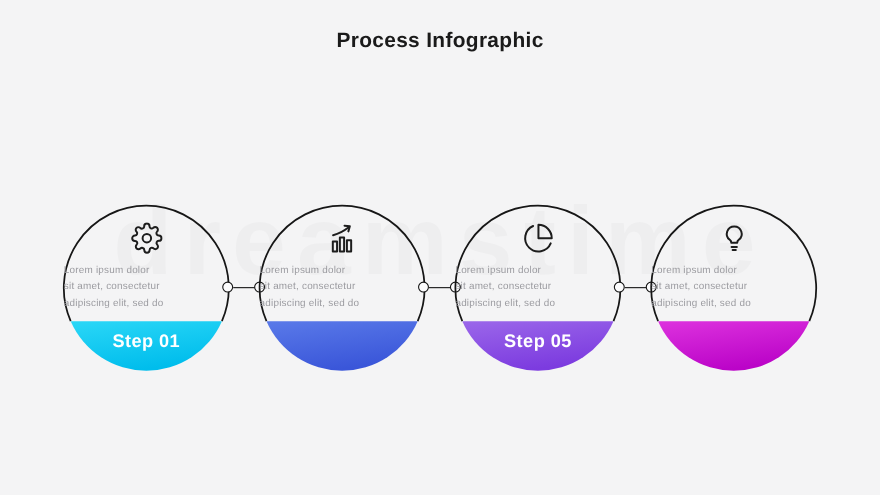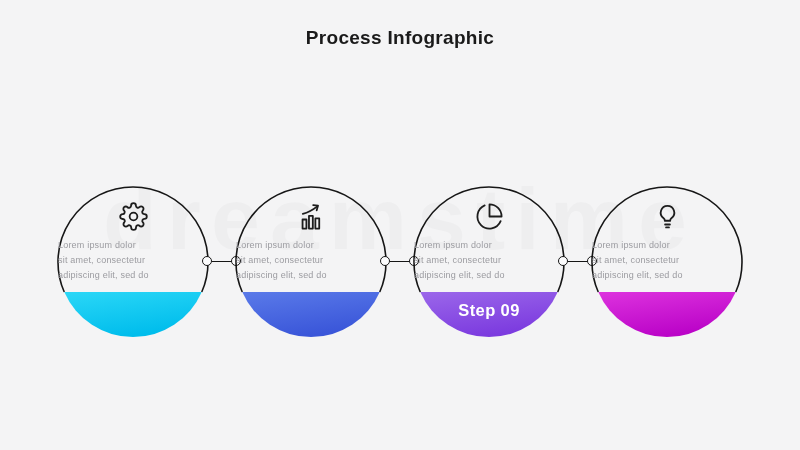--- a/index.html
+++ b/index.html
@@ -68,20 +68,21 @@
       <svg viewBox="0 0 24 24">
         <circle cx="12" cy="12" r="3.2"></circle>
         <path d="M19.4 15a1.65 1.65 0 0 0 .33 1.82l.06.06a2 2 0 0 1 0 2.83 2 2 0 0 1-2.83 0l-.06-.06a1.65 1.65 0 0 0-1.82-.33 1.65 1.65 0 0 0-1 1.51V21a2 2 0 0 1-2 2 2 2 0 0 1-2-2v-.09A1.65 1.65 0 0 0 9 19.4a1.65 1.65 0 0 0-1.82.33l-.06.06a2 2 0 0 1-2.83 0 2 2 0 0 1 0-2.83l.06-.06a1.65 1.65 0 0 0 .33-1.82 1.65 1.65 0 0 0-1.51-1H3a2 2 0 0 1-2-2 2 2 0 0 1 2-2h.09A1.65 1.65 0 0 0 4.6 9a1.65 1.65 0 0 0-.33-1.82l-.06-.06a2 2 0 0 1 0-2.83 2 2 0 0 1 2.83 0l.06.06a1.65 1.65 0 0 0 1.82.33H9a1.65 1.65 0 0 0 1-1.51V3a2 2 0 0 1 2-2 2 2 0 0 1 2 2v.09a1.65 1.65 0 0 0 1 1.51 1.65 1.65 0 0 0 1.82-.33l.06-.06a2 2 0 0 1 2.83 0 2 2 0 0 1 0 2.83l-.06.06a1.65 1.65 0 0 0-.33 1.82V9a1.65 1.65 0 0 0 1.51 1H21a2 2 0 0 1 2 2 2 2 0 0 1-2 2h-.09a1.65 1.65 0 0 0-1.51 1z"></path>
       </svg>
     </div>
     <div class="desc">
       <div>Lorem ipsum dolor</div>
       <div>sit amet, consectetur</div>
       <div>adipiscing elit, sed do</div>
     </div>
+    <div class="band-label">Step 01</div>
   </div>
 
   <div class="connector c0">
     <span class="dot left"></span>
     <span class="link-line"></span>
     <span class="dot right"></span>
   </div>
 
   <div class="step s1">
     <svg class="shape" width="150" height="150" viewBox="0 0 150 150">
@@ -131,21 +132,21 @@
       <svg viewBox="0 0 24 24">
         <path d="M21.21 15.89A10 10 0 1 1 8 2.83"></path>
         <path d="M22 12A10 10 0 0 0 12 2v10z"></path>
       </svg>
     </div>
     <div class="desc">
       <div>Lorem ipsum dolor</div>
       <div>sit amet, consectetur</div>
       <div>adipiscing elit, sed do</div>
     </div>
-    <div class="band-label">Step 09</div>
+    <div class="band-label">Step 05</div>
   </div>
 
   <div class="connector c2">
     <span class="dot left"></span>
     <span class="link-line"></span>
     <span class="dot right"></span>
   </div>
 
   <div class="step s3">
     <svg class="shape" width="150" height="150" viewBox="0 0 150 150">

